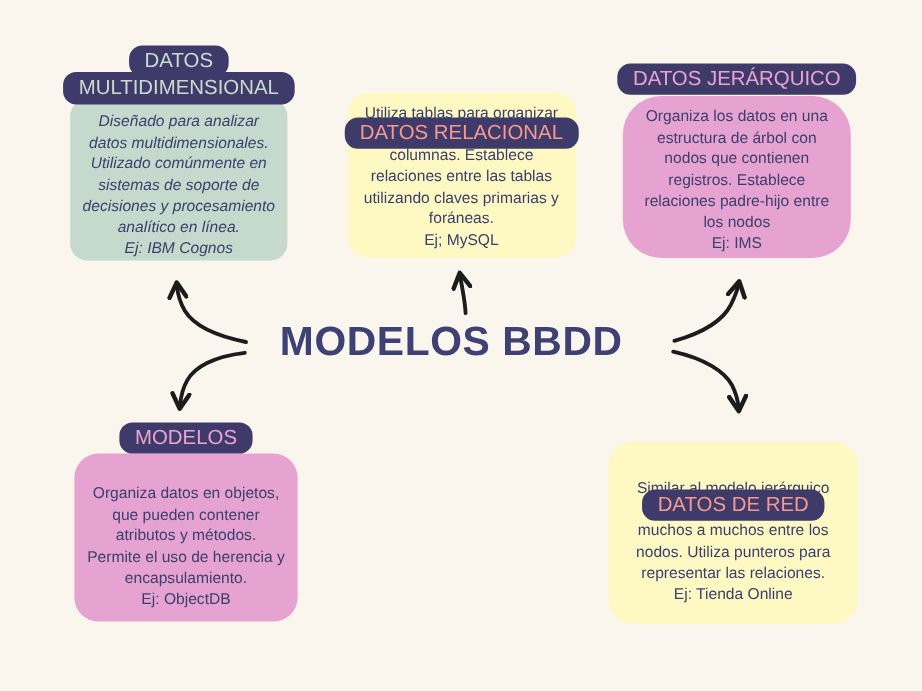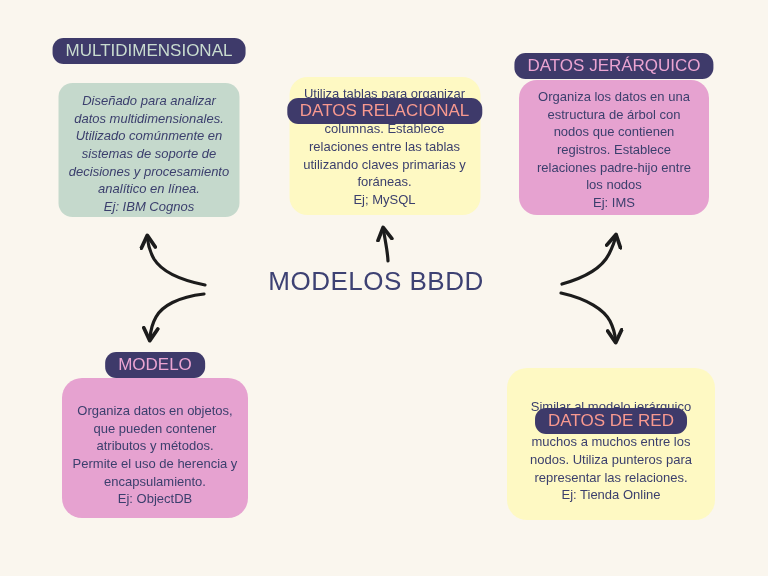--- a/index.html
+++ b/index.html
@@ -19,22 +19,22 @@
     width: 768px; height: 576px;
     z-index: 1;
     pointer-events: none;
   }
 
   .title {
     position: absolute;
     top: 266px;
     left: 376px;
     transform: translateX(-50%);
-    font-size: 26px;
-    font-weight: normal;
+    font-size: 34px;
+    font-weight: bold;
     letter-spacing: 0.5px;
     color: #3d4173;
     white-space: nowrap;
     z-index: 2;
   }
 
   .node { position: absolute; z-index: 2; }
 
   .node .header {
     position: absolute;
@@ -90,21 +90,21 @@
   #node-relacional { left: 283px; top: 50px; width: 203px; }
   #node-relacional .body {
     top: 27px; width: 191px; height: 138px;
     border-radius: 18px; padding: 8px 2px 0;
   }
 
   
   #node-jerarquico { left: 514px; top: 53px; width: 200px; }
   #node-jerarquico .body {
     top: 27px; width: 190px; height: 135px;
-    border-radius: 18px; padding: 8px 2px 0;
+    border-radius: 32px; padding: 8px 2px 0;
   }
 
   
   #node-objetos { left: 62px; top: 352px; width: 186px; }
   #node-objetos .body {
     top: 26px; width: 186px; height: 140px;
     border-radius: 20px; padding: 24px 2px 0;
   }
 
   
@@ -131,20 +131,21 @@
       <path d="M 388 261 C 387.5 250, 385 240, 383.5 230" marker-end="url(#ah)"></path>
       <path d="M 562 284 C 587 277, 603 266, 609 254 C 612 248, 614.5 242, 615.5 237" marker-end="url(#ah)"></path>
       <path d="M 561 293 C 588 299, 604 310, 610 321 C 613 327, 615 334, 615.5 340" marker-end="url(#ah)"></path>
     </g>
   </svg>
 
   <div class="title">MODELOS BBDD</div>
 
   <div class="node" id="node-multidimensional">
     <div class="header">
+      <span class="pill mint-text">DATOS</span>
       <span class="pill mint-text">MULTIDIMENSIONAL</span>
     </div>
     <div class="body mint-bg">Diseñado para analizar
 datos multidimensionales.
 Utilizado comúnmente en
 sistemas de soporte de
 decisiones y procesamiento
 analítico en línea.
 Ej:  IBM Cognos</div>
   </div>
@@ -170,21 +171,21 @@
 estructura de árbol con
 nodos que contienen
 registros. Establece
 relaciones padre-hijo entre
 los nodos
 Ej: IMS</div>
   </div>
 
   <div class="node" id="node-objetos">
     <div class="header">
-      <span class="pill pink-text">MODELO</span>
+      <span class="pill pink-text">MODELOS</span>
     </div>
     <div class="body pink-bg">Organiza datos en objetos,
 que pueden contener
 atributos y métodos.
 Permite el uso de herencia y
 encapsulamiento.
 Ej: ObjectDB</div>
   </div>
 
   <div class="node" id="node-red">

